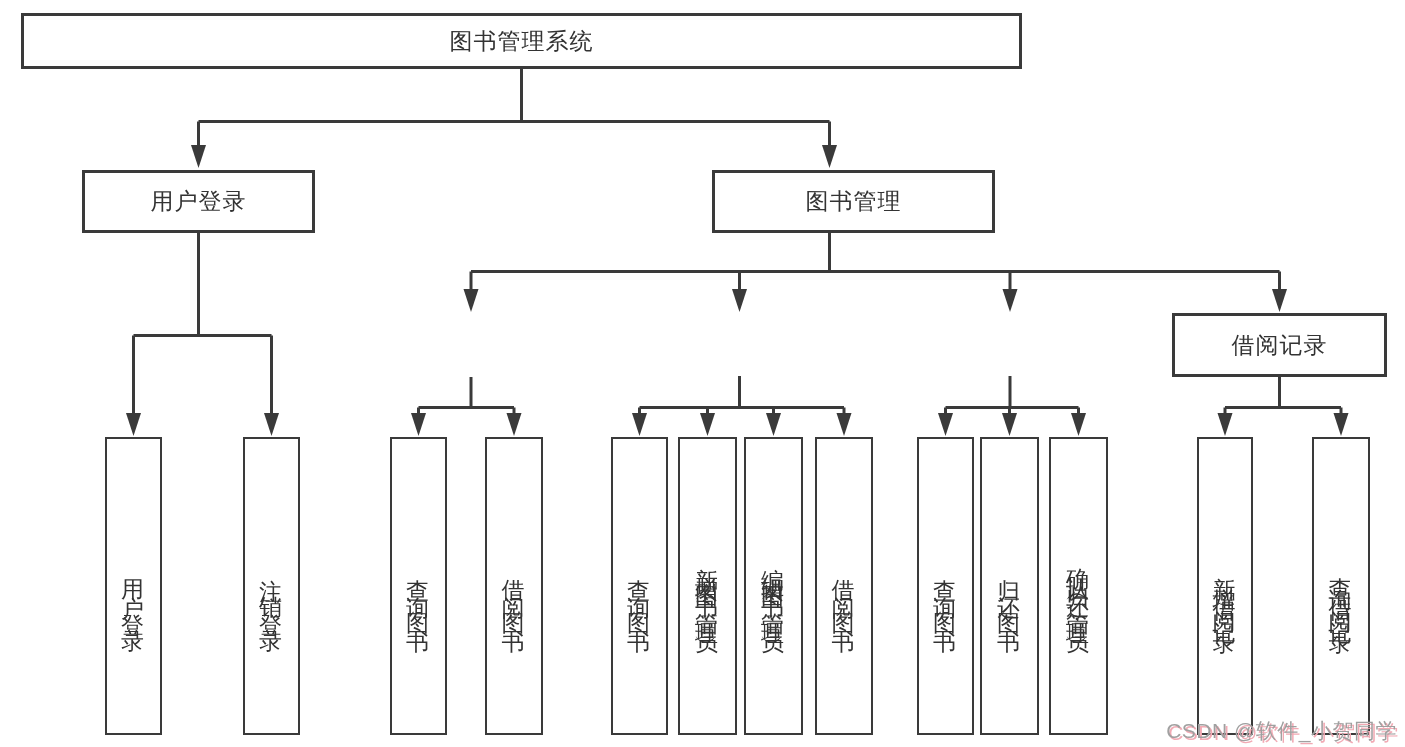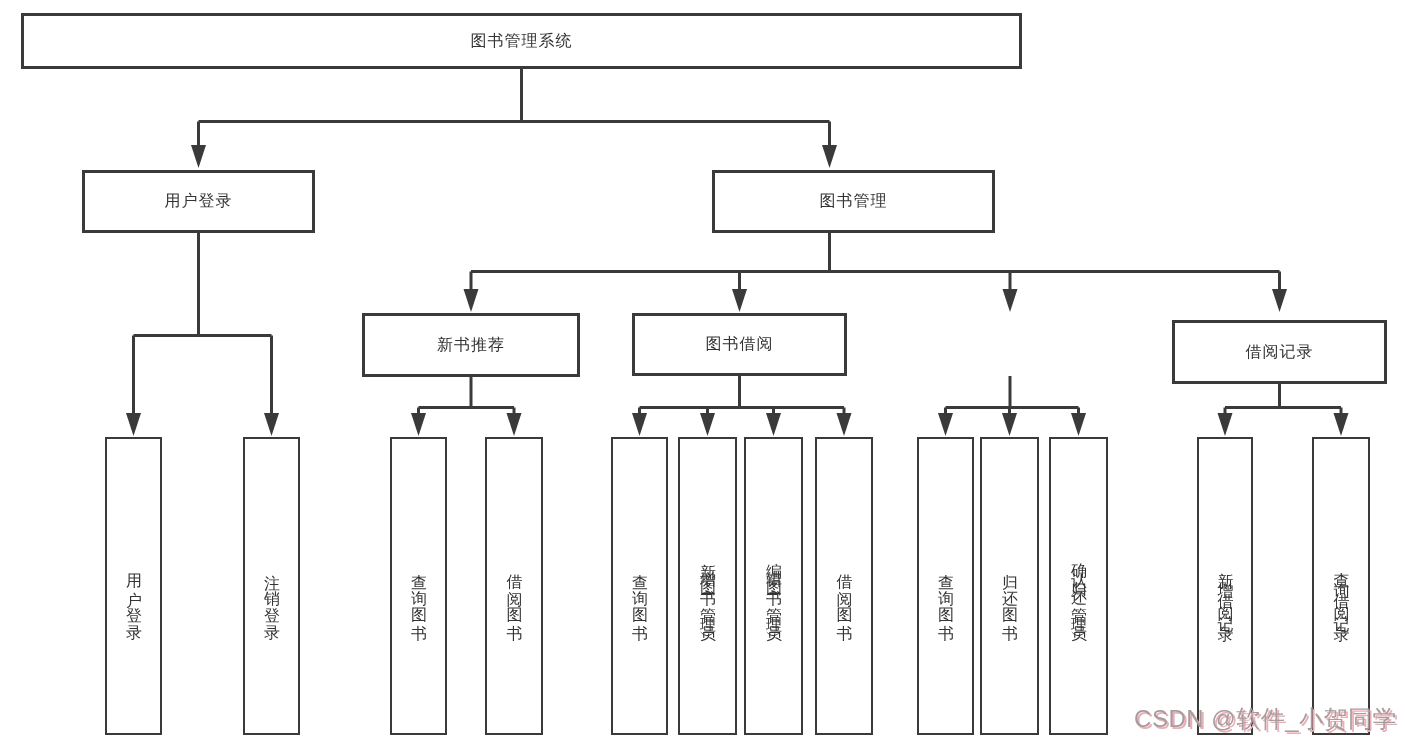--- a/index.html
+++ b/index.html
@@ -38,40 +38,40 @@
   }
   .node{
     position:absolute;
     box-sizing:border-box;
     background:var(--c-fill);
     border:3px solid var(--c-border);
     display:flex;
     align-items:center;
     justify-content:center;
     color:var(--c-text);
-    font-size:16px;
+    font-size:23px;
     letter-spacing:1px;
     text-align:center;
   }
   .node.leaf{
     border-width:2px;
   }
   .vtext{
     writing-mode:vertical-lr;
     text-orientation:mixed;
     white-space:nowrap;
   }
   .ls4{letter-spacing:17px;margin-bottom:-17px;}
   .ls6{letter-spacing:11px;margin-bottom:-11px;}
   .ls9{letter-spacing:9px;margin-bottom:-9px;}
   .watermark{
     position:absolute;
     right:8px;
-    bottom:12px;
-    font-size:24px;
+    bottom:2px;
+    font-size:21px;
     color:var(--c-wtext);
     text-shadow:2px 2px 0 var(--c-wshadow);
     letter-spacing:0.5px;
     white-space:nowrap;
   }
 </style>
 </head>
 <body>
 
 <div class="stage">
@@ -156,27 +156,21 @@
     <span>图书管理系统</span>
   </div>
 
   <div class="node" style="left:82px;top:170px;width:233px;height:63px">
     <span>用户登录</span>
   </div>
   <div class="node" style="left:712px;top:170px;width:283px;height:63px">
     <span>图书管理</span>
   </div>
 
-  <div class="node" style="left:362px;top:313px;width:218px;height:64px">
-    <span>新书推荐</span>
-  </div>
-  <div class="node" style="left:632px;top:313px;width:215px;height:63px">
-    <span>图书借阅</span>
-  </div>
-  <div class="node" style="left:1172px;top:320px;width:215px;height:64px">
+  <div class="node" style="left:1172px;top:313px;width:215px;height:64px">
     <span>借阅记录</span>
   </div>
 
   <div class="node leaf" style="left:105px;top:437px;width:57px;height:298px">
     <span class="vtext ls4">用户登录</span>
   </div>
   <div class="node leaf" style="left:243px;top:437px;width:57px;height:298px">
     <span class="vtext ls4">注销登录</span>
   </div>
 

